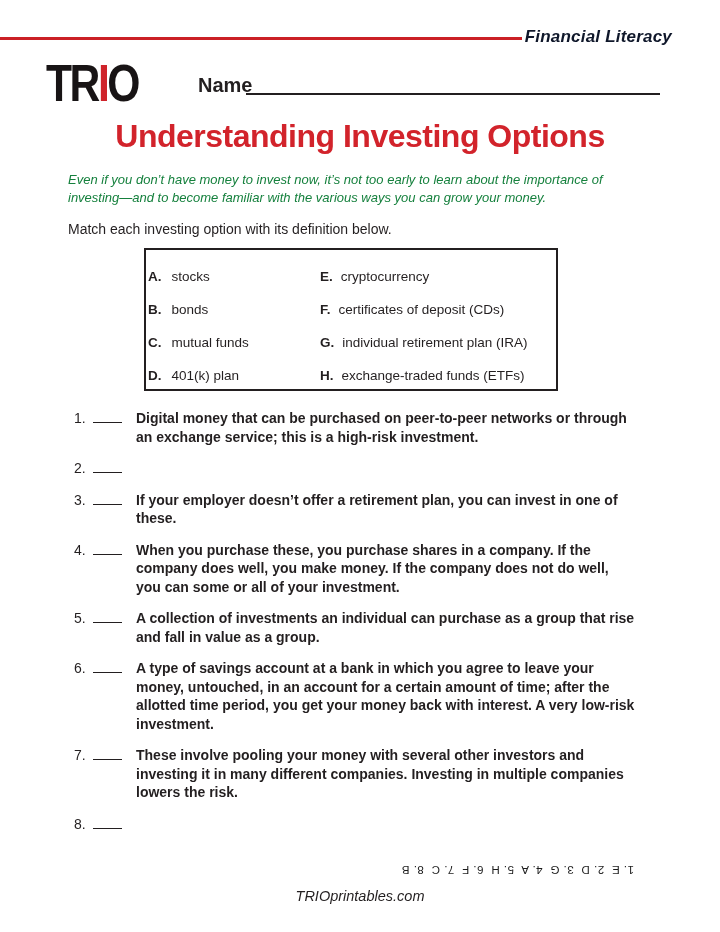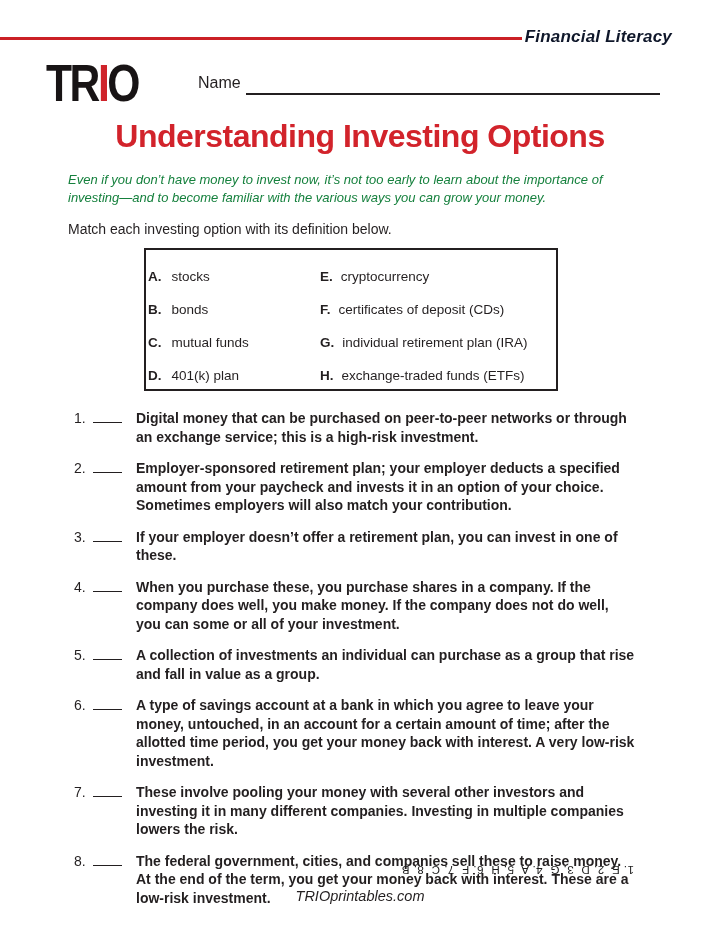--- a/index.html
+++ b/index.html
@@ -18,21 +18,21 @@
   }
 
   
   .logo {
     position:absolute; top:53px; left:46px;
     font-size:52px; font-weight:bold; letter-spacing:-3px;
     transform:scaleX(0.82); transform-origin:left top;
     color:#181415; white-space:nowrap;
   }
   .logo .logo-red { color:#cf232a; }
-  .name-label { position:absolute; top:74px; left:198px; font-size:16px; font-weight:normal; }
+  .name-label { position:absolute; top:74px; left:198px; font-size:20px; font-weight:bold; }
   .name-line { position:absolute; top:93px; left:246px; width:414px; height:2px; background:#231f20; }
 
   
   .title {
     position:absolute; top:118px; left:0; width:720px; text-align:center;
     font-size:32px; font-weight:bold; color:#d2232b; letter-spacing:-0.5px;
   }
   .intro {
     position:absolute; top:171px; left:68px; width:540px;
     font-size:13px; font-style:italic; line-height:17.5px; color:#15803d;
@@ -94,21 +94,20 @@
 
   <div class="questions">
     <div class="q">
       <span class="qnum">1.</span>
       <span class="qblank"></span>
       <div class="qtext">Digital money that can be purchased on peer-to-peer networks or through an exchange service; this is a high-risk investment.</div>
     </div>
     <div class="q">
       <span class="qnum">2.</span>
       <span class="qblank"></span>
-      <div class="qtext">Employer-sponsored retirement plan; your employer deducts a specified amount from your paycheck and invests it in an option of your choice. Sometimes employers will also match your contribution.</div>
     </div>
     <div class="q">
       <span class="qnum">3.</span>
       <span class="qblank"></span>
       <div class="qtext">If your employer doesn’t offer a retirement plan, you can invest in one of these.</div>
     </div>
     <div class="q">
       <span class="qnum">4.</span>
       <span class="qblank"></span>
       <div class="qtext">When you purchase these, you purchase shares in a company. If the company does well, you make money. If the company does not do well, you can some or all of your investment.</div>
@@ -124,20 +123,19 @@
       <div class="qtext">A type of savings account at a bank in which you agree to leave your money, untouched, in an account for a certain amount of time; after the allotted time period, you get your money back with interest. A very low-risk investment.</div>
     </div>
     <div class="q">
       <span class="qnum">7.</span>
       <span class="qblank"></span>
       <div class="qtext">These involve pooling your money with several other investors and investing it in many different companies. Investing in multiple companies lowers the risk.</div>
     </div>
     <div class="q">
       <span class="qnum">8.</span>
       <span class="qblank"></span>
-      <div class="qtext">The federal government, cities, and companies sell these to raise money. At the end of the term, you get your money back with interest. These are a low-risk investment.</div>
     </div>
   </div>
 
   <div class="answer-key">1. E  2. D  3. G  4. A  5. H  6. F  7. C  8. B</div>
   <div class="footer">TRIOprintables.com</div>
 
 </div>
 
 </body></html>

